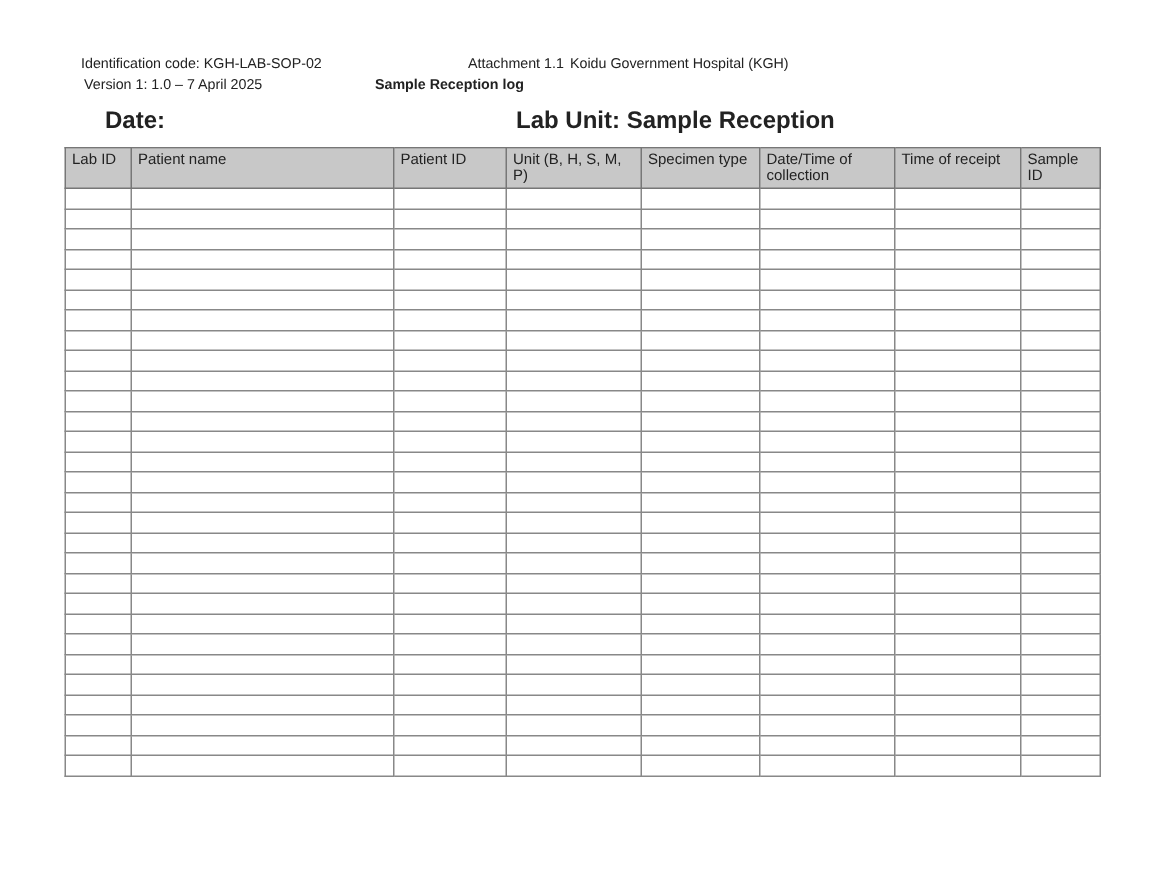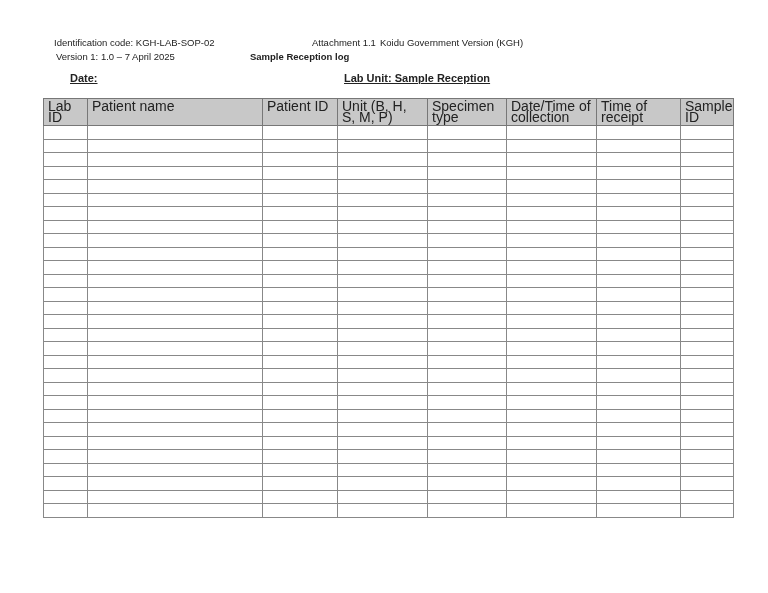--- a/index.html
+++ b/index.html
@@ -1,33 +1,33 @@
 <!DOCTYPE html>
 <html><head>
 <meta charset="utf-8">
 <style>
   html, body { margin:0; padding:0; background:#ffffff; }
   body { width:768px; height:593px; position:relative; overflow:hidden;
          font-family:"Liberation Sans", sans-serif; color:#222; }
   .hdr { position:absolute; font-size:9.5px; white-space:nowrap; }
   .bold { font-weight:bold; }
-  .big { position:absolute; font-size:11px; font-weight:bold; text-decoration:underline; white-space:nowrap; }
+  .big { position:absolute; font-size:16px; font-weight:bold; white-space:nowrap; }
   table.log { position:absolute; left:43px; top:98px; border-collapse:collapse; table-layout:fixed; width:690px; }
-  table.log th { background:#c8c8c8; font-weight:normal; font-size:14px; text-align:left; vertical-align:top;
+  table.log th { background:#c8c8c8; font-weight:normal; font-size:10px; text-align:left; vertical-align:top;
                  padding:2px 4px; height:21px; border:1px solid #777; line-height:11px; }
   table.log td { height:12.5px; border:1px solid #888; padding:0; }
 </style>
 </head>
 <body>
 
 <div class="hdr" style="left:54px;top:37px;">Identification code: KGH-LAB-SOP-02</div>
 <div class="hdr" style="left:56px;top:51px;">Version 1: 1.0 – 7 April 2025</div>
 <div class="hdr" style="left:271px;top:37px;margin-left:41px;">Attachment   1.1</div>
 <div class="hdr bold" style="left:250px;top:51px;">Sample Reception log</div>
-<div class="hdr" style="left:380px;top:37px;">Koidu Government Version (KGH)</div>
+<div class="hdr" style="left:380px;top:37px;">Koidu Government Hospital (KGH)</div>
 
 <div class="big" style="left:70px;top:72px;">Date:</div>
 <div class="big" style="left:344px;top:72px;">Lab Unit:  Sample Reception</div>
 
 <table class="log">
   <colgroup id="cols">
       <col style="width: 44px;">
       <col style="width: 175px;">
       <col style="width: 75px;">
       <col style="width: 90px;">

